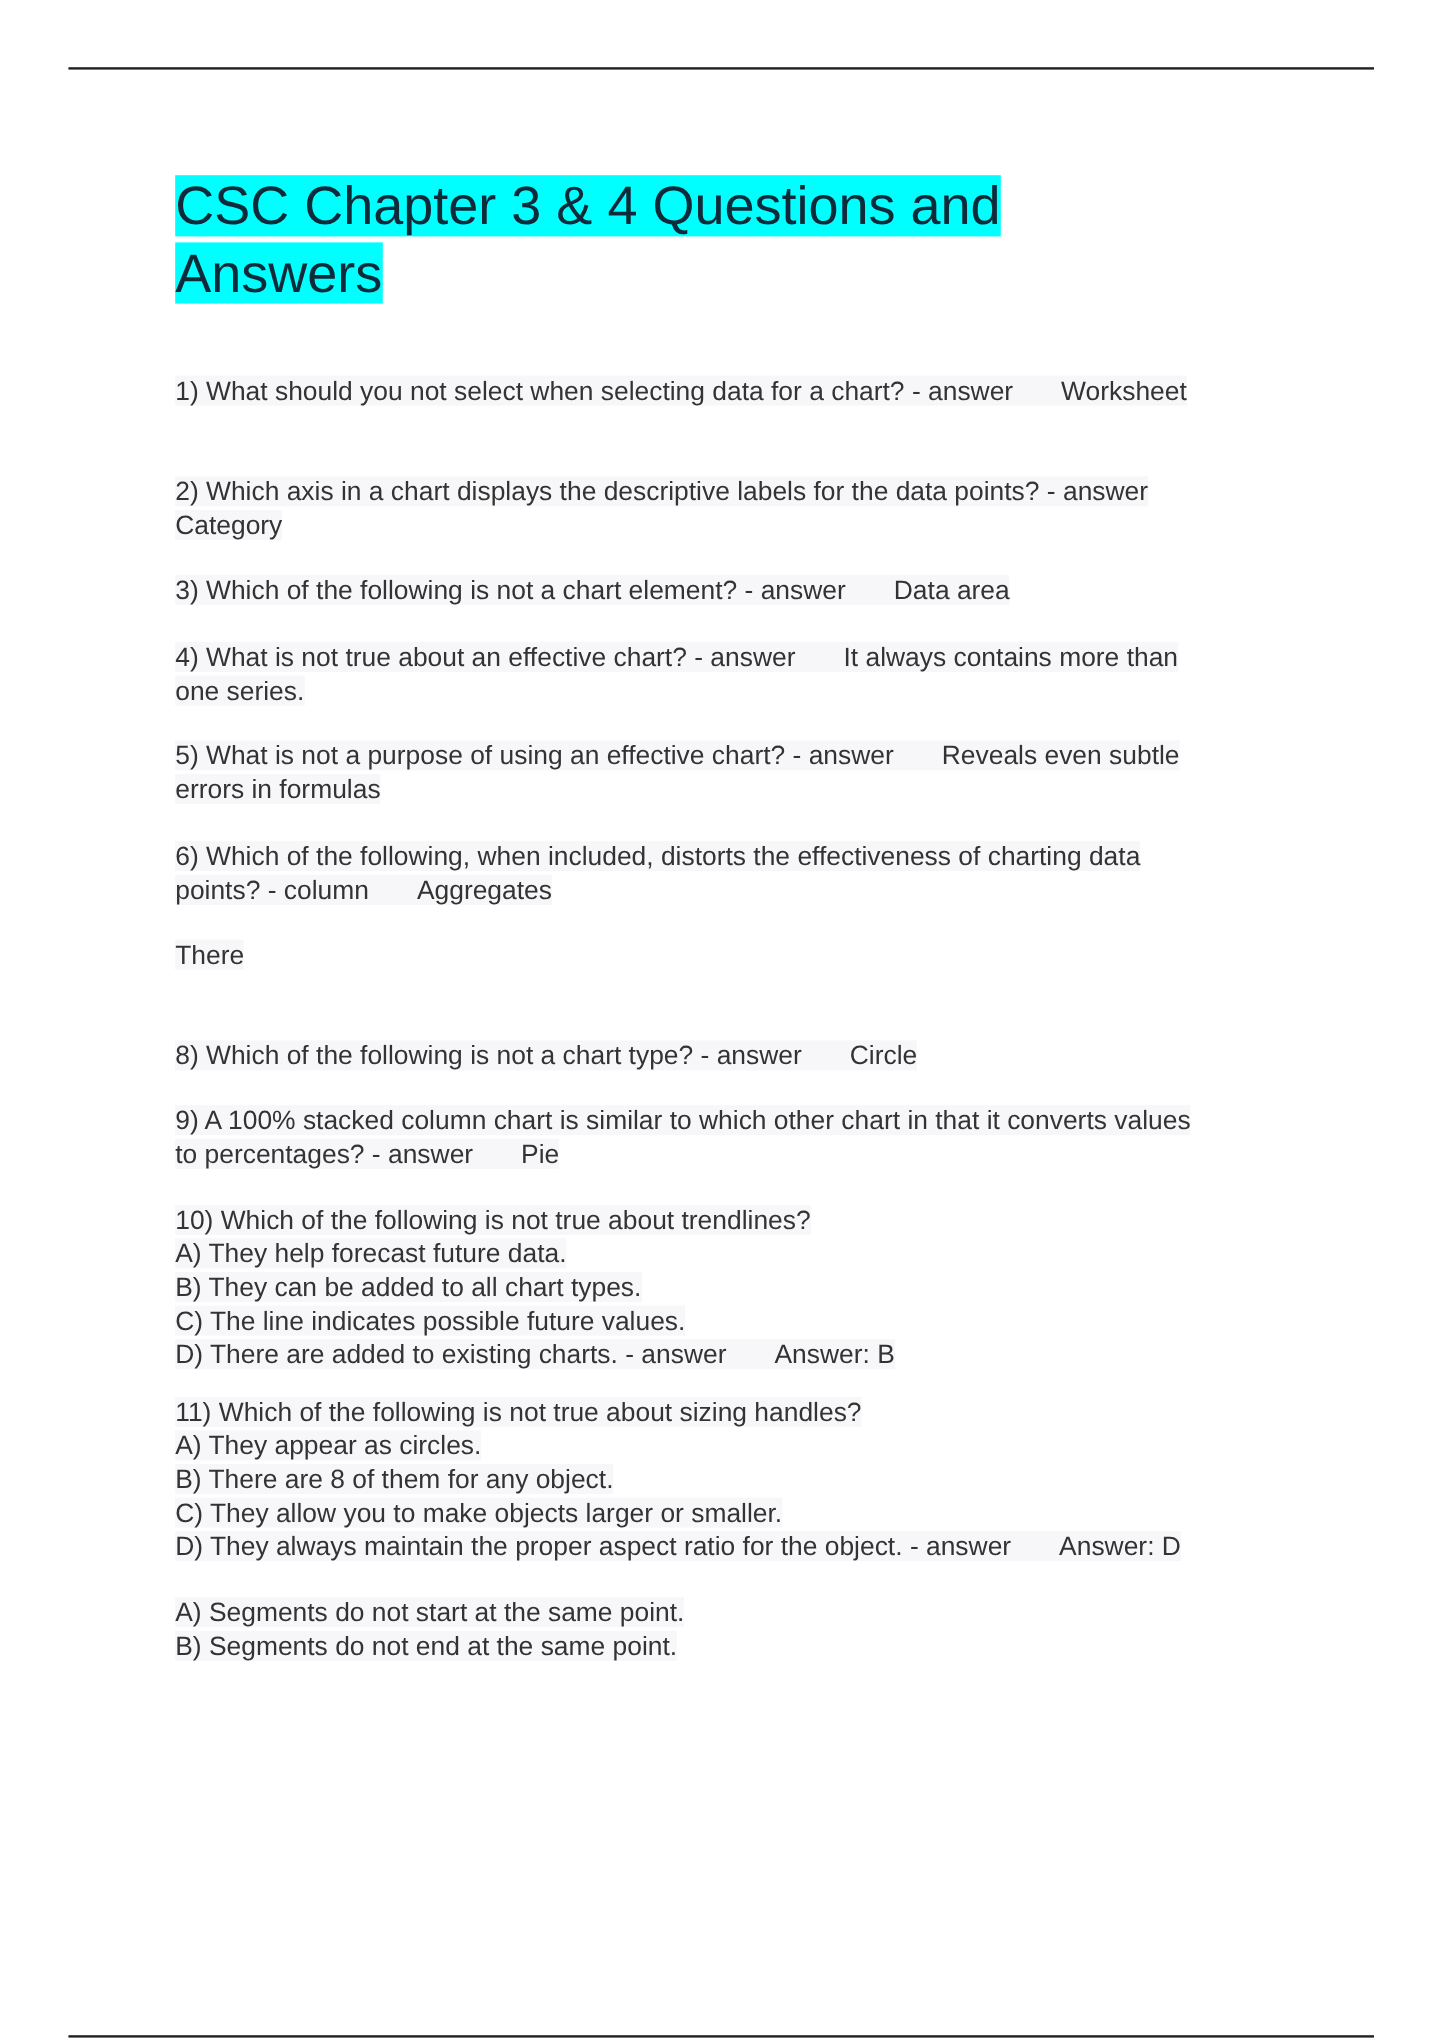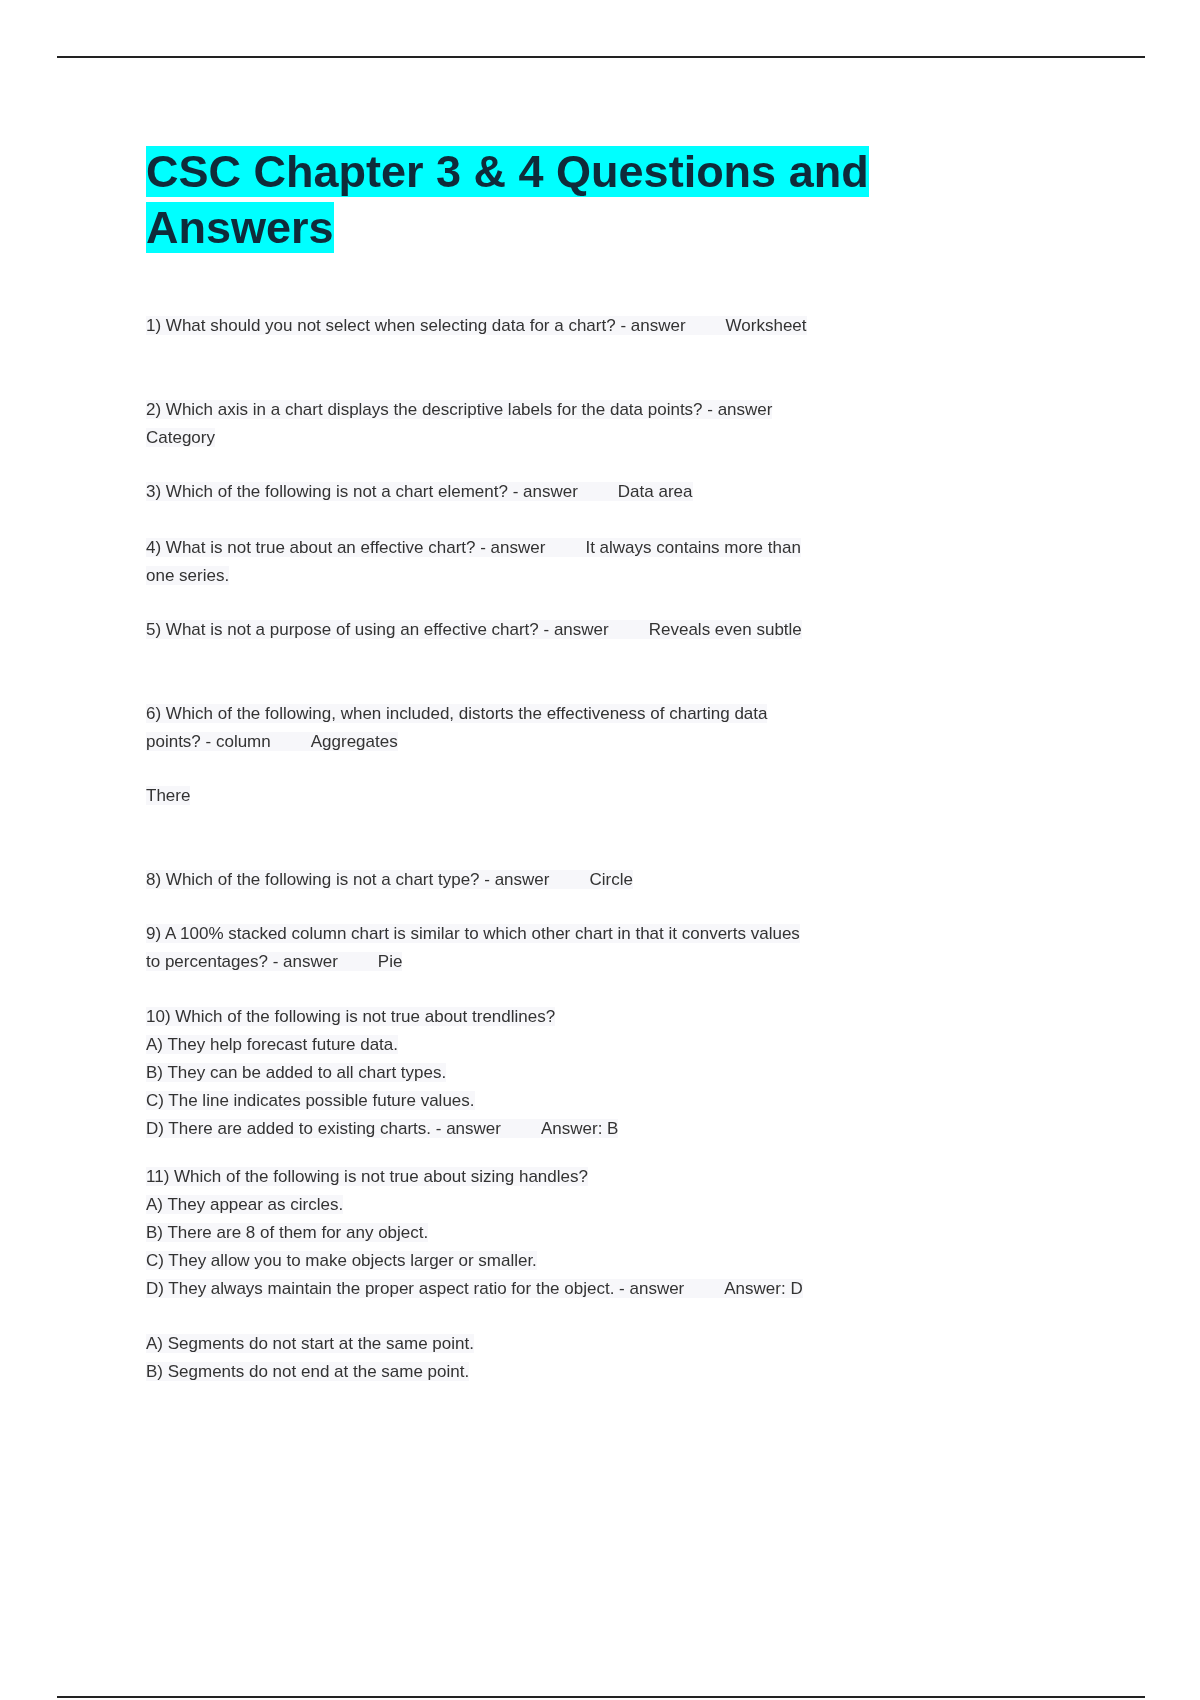--- a/index.html
+++ b/index.html
@@ -1,23 +1,23 @@
 <!DOCTYPE html>
 <html><head>
   <meta charset="utf-8">
   <style>
     html, body { margin: 0; padding: 0; background: #ffffff; }
     body { width: 1200px; height: 1700px; position: relative; overflow: hidden;
            font-family: "Liberation Sans", sans-serif; color: #333333; }
     .rule-top { position: absolute; left: 57px; top: 56px; width: 1088px; height: 2px; background: #222222; }
     .rule-bottom { position: absolute; left: 57px; top: 1696px; width: 1088px; height: 2px; background: #222222; }
     .title { position: absolute; left: 146px; top: 144px; width: 800px;
-             font-weight: bold; font-size: 45px; line-height: 56px; color: #0f2b3a; }
+             font-weight: normal; font-size: 45px; line-height: 56px; color: #0f2b3a; }
     .title span { background: #00ffff; }
-    .qa { position: absolute; left: 146px; width: 940px; font-size: 17px; line-height: 28px; color: #333333; }
+    .qa { position: absolute; left: 146px; width: 940px; font-size: 22px; line-height: 28px; color: #333333; }
     .qa .line { display: block; }
     .qa .hl { background: #f7f7fa; }
     .gap { display: inline-block; width: 40px; }
   </style>
 </head>
 <body>
 
 <div class="rule-top"></div>
 
 <h1 class="title" style="margin:0">
@@ -38,20 +38,21 @@
   <span class="line"><span class="hl"><span>3) Which of the following is not a chart element? - answer</span><span class="gap"></span><span>Data area</span></span></span>
 </div>
 
 <div class="qa" style="top:534px">
   <span class="line"><span class="hl"><span>4) What is not true about an effective chart? - answer</span><span class="gap"></span><span>It always contains more than</span></span></span>
   <span class="line"><span class="hl">one series.</span></span>
 </div>
 
 <div class="qa" style="top:616px">
   <span class="line"><span class="hl"><span>5) What is not a purpose of using an effective chart? - answer</span><span class="gap"></span><span>Reveals even subtle</span></span></span>
+  <span class="line"><span class="hl">errors in formulas</span></span>
 </div>
 
 <div class="qa" style="top:700px">
   <span class="line"><span class="hl">6) Which of the following, when included, distorts the effectiveness of charting data</span></span>
   <span class="line"><span class="hl"><span>points? - column</span><span class="gap"></span><span>Aggregates</span></span></span>
 </div>
 
 <div class="qa" style="top:782px">
   <span class="line"><span class="hl">There</span></span>
 </div>

